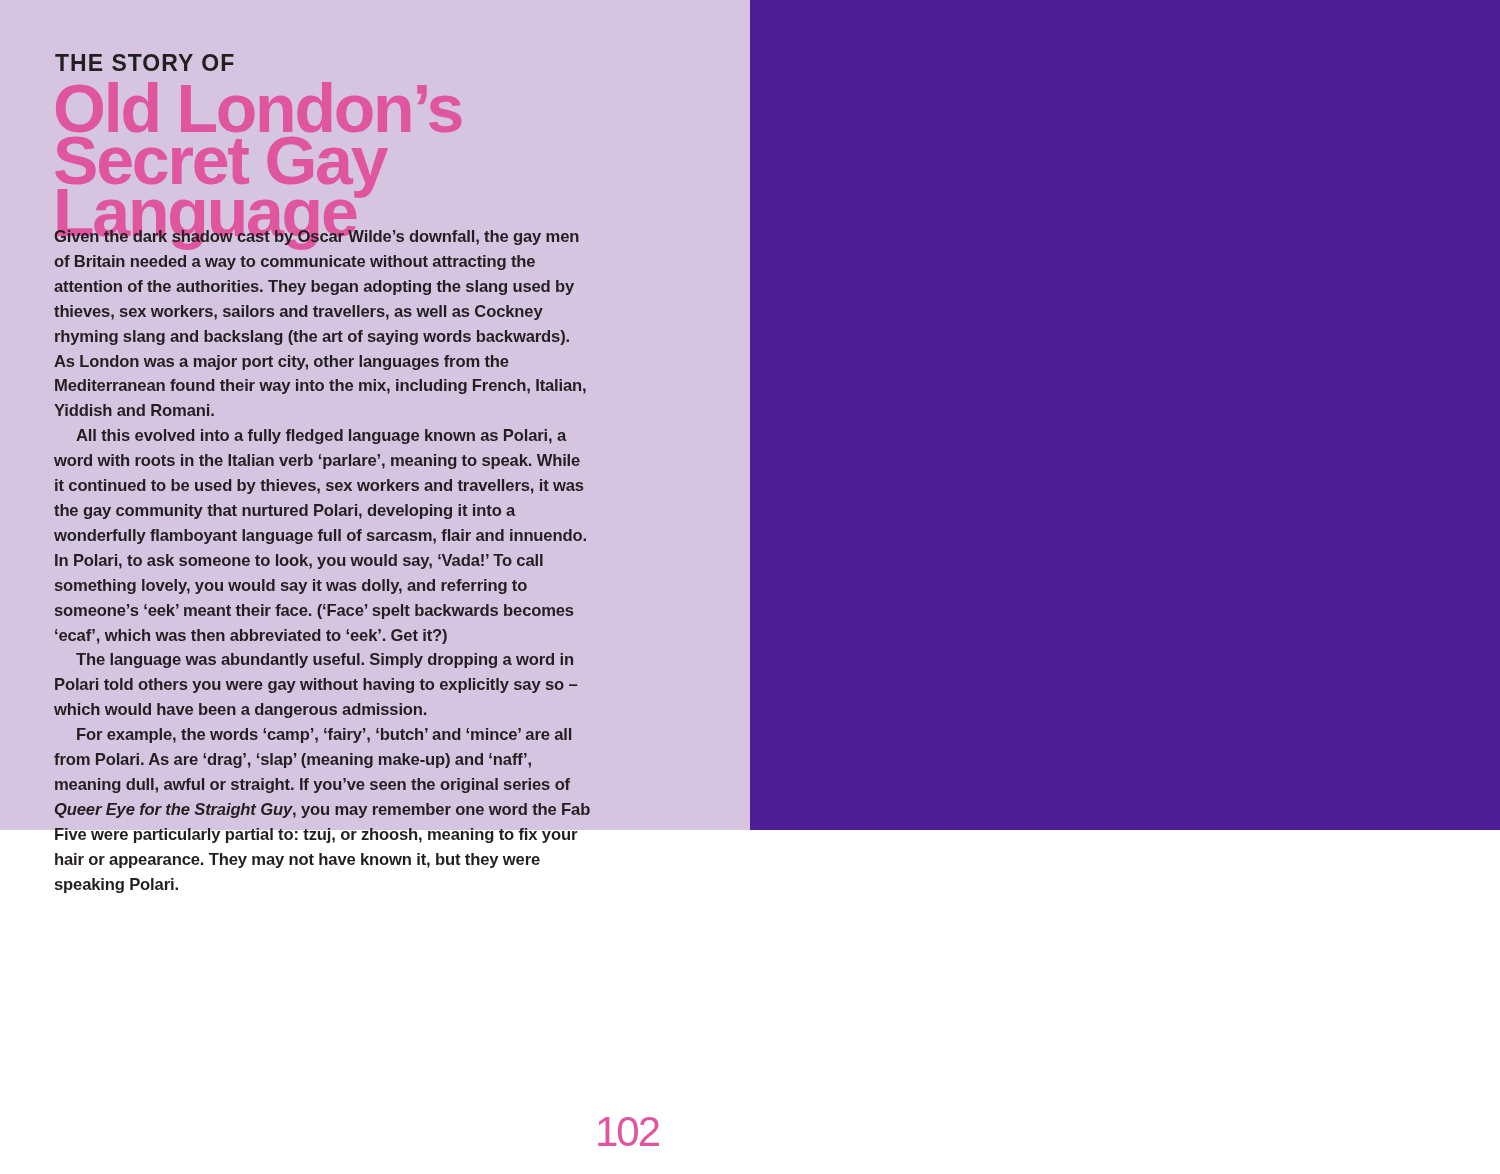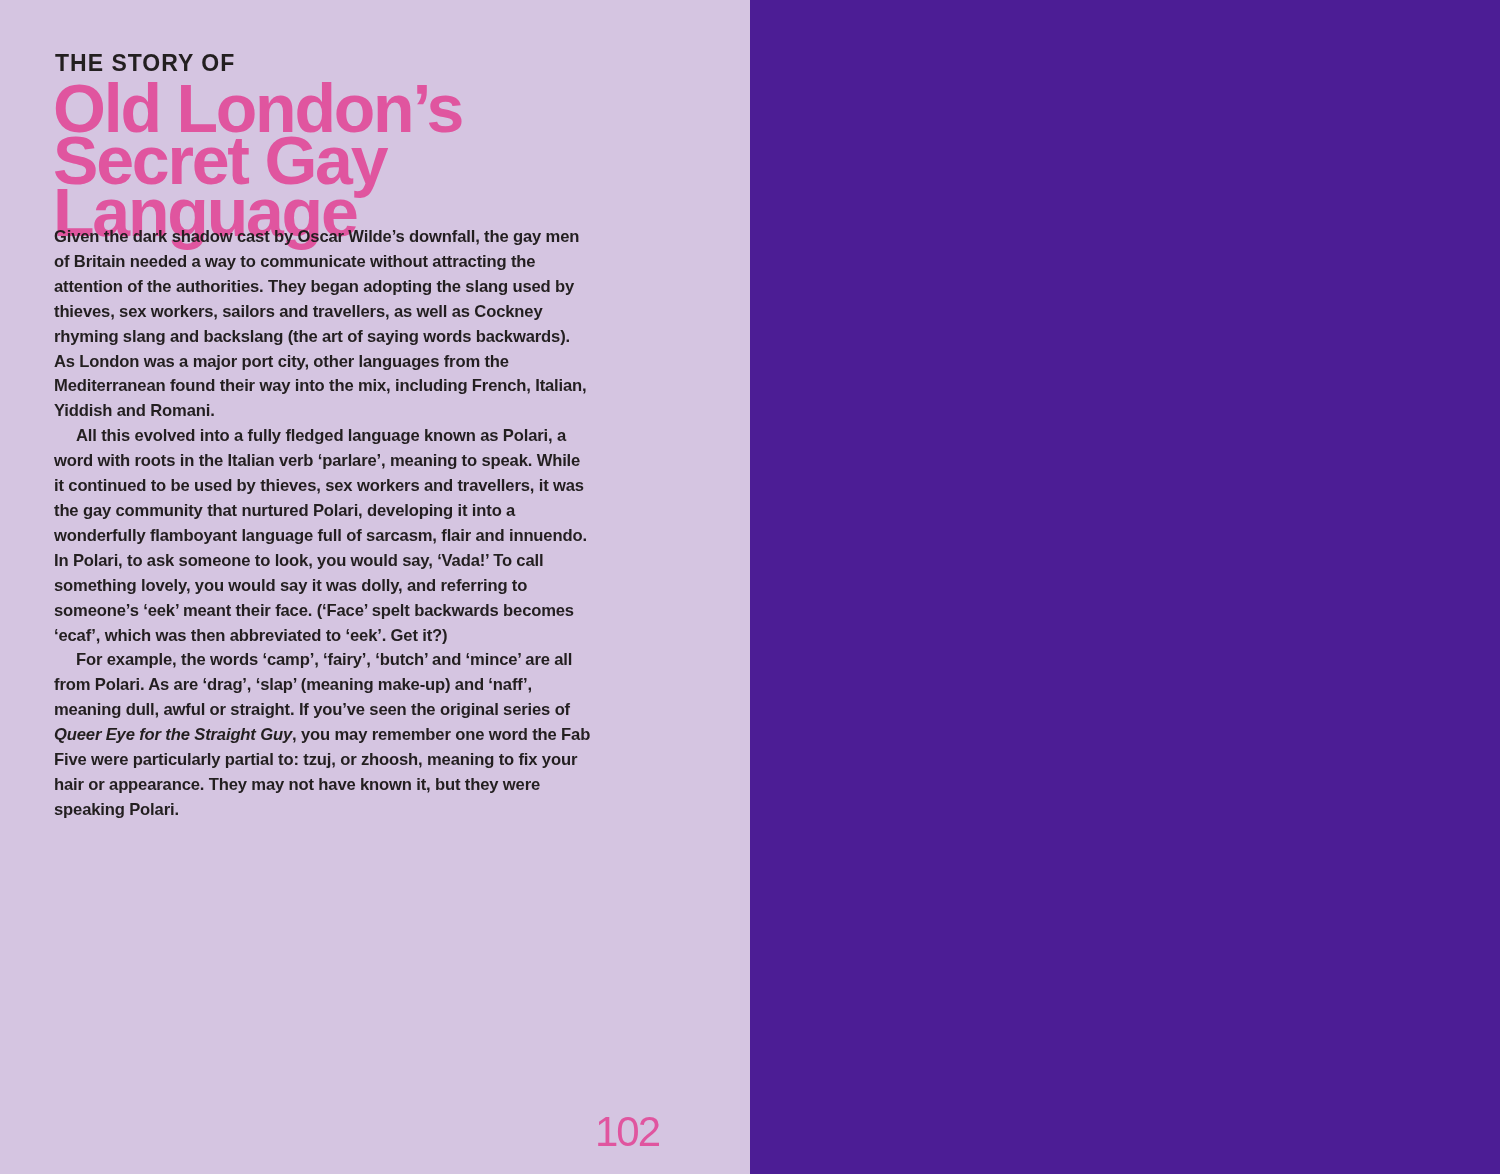--- a/index.html
+++ b/index.html
@@ -3,21 +3,21 @@
 <meta charset="utf-8">
 <style>
   html, body { margin: 0; padding: 0; }
   body {
     width: 1500px; height: 1174px; overflow: hidden;
     font-family: "Liberation Sans", sans-serif;
     color: #231f20;
     background: #ffffff;
   }
   .spread { position: relative; width: 1500px; height: 1174px; display: flex; }
-  .page { position: relative; height: 1174px; box-sizing: border-box; }
+  .page { position: relative; height: 830px; box-sizing: border-box; }
   .page-left { width: 750px; background: #d5c5e1; }
   .page-right { width: 750px; background: #4c1d95; }
 
   .kicker {
     position: absolute; left: 55px; top: 50px;
     font-family: "Liberation Sans", sans-serif;
     font-weight: 700; font-size: 23px; letter-spacing: 1px;
     color: #231f20; margin: 0;
   }
   .title {
@@ -57,20 +57,21 @@
 
 <div class="spread">
 
   <section class="page page-left">
     <h2 class="kicker">THE STORY OF</h2>
     <h1 class="title">Old London’s Secret Gay Language</h1>
 
     <div class="body-text body-left">
       <p class="first">Given the dark shadow cast by Oscar Wilde’s downfall, the gay men of Britain needed a way to communicate without attracting the attention of the authorities. They began adopting the slang used by thieves, sex workers, sailors and travellers, as well as Cockney rhyming slang and backslang (the art of saying words backwards). As London was a major port city, other languages from the Mediterranean found their way into the mix, including French, Italian, Yiddish and Romani.</p>
       <p>All this evolved into a fully fledged language known as Polari, a word with roots in the Italian verb ‘parlare’, meaning to speak. While it continued to be used by thieves, sex workers and travellers, it was the gay community that nurtured Polari, developing it into a wonderfully flamboyant language full of sarcasm, flair and innuendo. In Polari, to ask someone to look, you would say, ‘Vada!’ To call something lovely, you would say it was dolly, and referring to someone’s ‘eek’ meant their face. (‘Face’ spelt backwards becomes ‘ecaf’, which was then abbreviated to ‘eek’. Get it?)</p>
+      <p>The language was abundantly useful. Simply dropping a word in Polari told others you were gay without having to explicitly say so – which would have been a dangerous admission.</p>
       <p><span>For example, the words ‘camp’, ‘fairy’, ‘butch’ and ‘mince’ are all from Polari. As are ‘drag’, ‘slap’ (meaning make-up) and ‘naff’, meaning dull, awful or straight. If you’ve seen the original series of </span><em>Queer Eye for the Straight Guy</em><span>, you may remember one word the Fab Five were particularly partial to: tzuj, or zhoosh, meaning to fix your hair or appearance. They may not have known it, but they were speaking Polari.</span></p>
     </div>
 
     <div class="footer-label footer-left">RAINBOW HISTORY CLASS</div>
     <div class="folio folio-left">102</div>
   </section>
 
   <section class="page page-right">
 
     <div class="footer-label footer-right">WELCOME TO THE SECRET SOCIETY</div>

